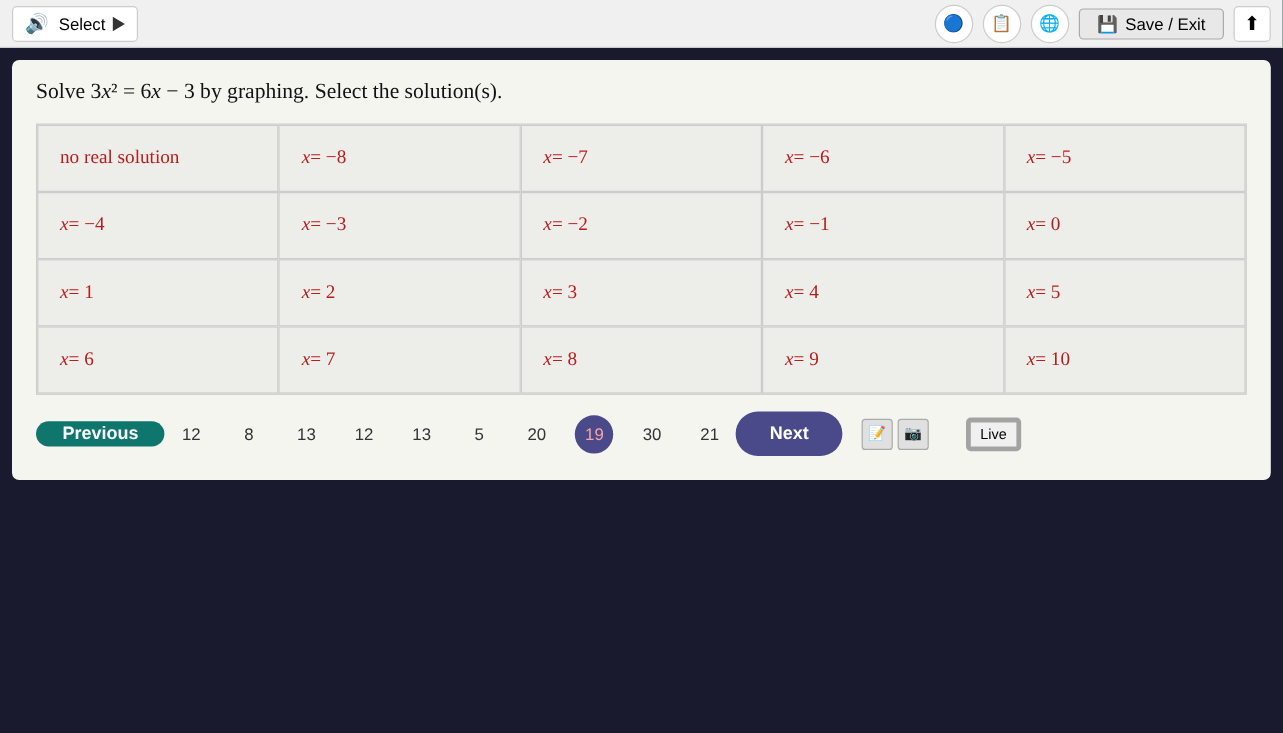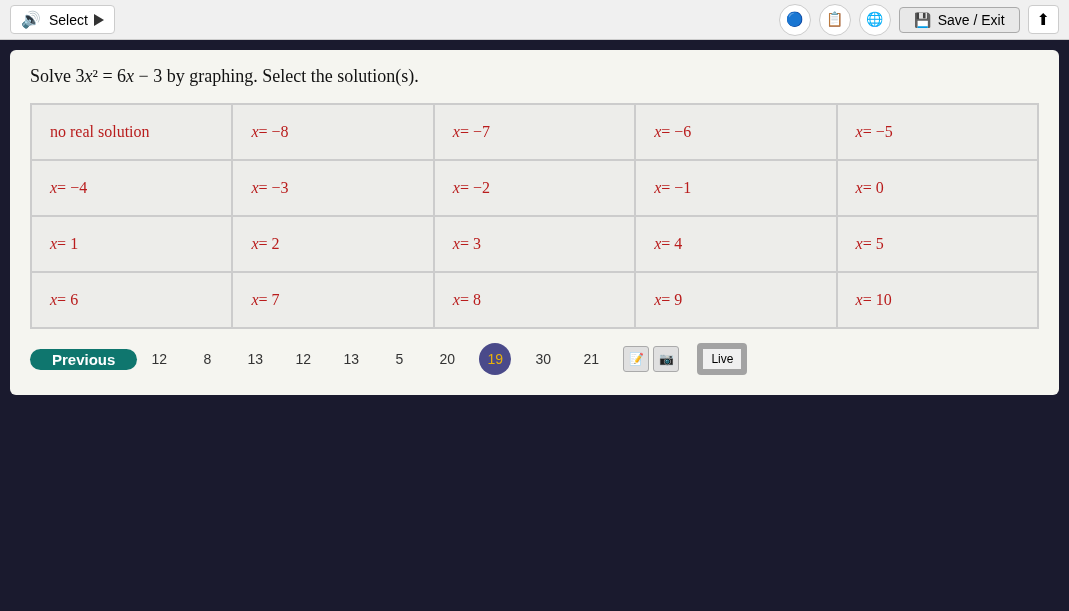--- a/index.html
+++ b/index.html
@@ -136,21 +136,21 @@
       border-radius: 4px;
       font-size: 14px;
       cursor: pointer;
       color: #333;
       background: transparent;
       border: none;
     }
 
     .page-num.active {
       background: #4a4a8a;
-      color: #eab308;
+      color: #fca5a5;
       border-radius: 50%;
     }
 
     .next-btn {
       background: #4a4a8a;
       color: white;
       border: none;
       border-radius: 20px;
       padding: 10px 28px;
       font-size: 15px;
@@ -180,26 +180,26 @@
       border-radius: 3px;
       display: flex;
       align-items: center;
       justify-content: center;
       font-size: 12px;
       cursor: pointer;
     }
 
     .live-btn {
       background: #f0f0f0;
-      border: 6px solid #a3a3a3;
+      border: 4px solid #a3a3a3;
       border-radius: 4px;
       padding: 3px 8px;
       font-size: 12px;
       cursor: pointer;
-      margin-left: 12px;
+      margin-left: 25px;
     }
 
     .bookmark-btn {
       background: white;
       border: 1px solid #ccc;
       border-radius: 4px;
       padding: 4px 8px;
       cursor: pointer;
       font-size: 16px;
     }
@@ -275,20 +275,23 @@
         <button class="page-num">8</button>
         <button class="page-num">13</button>
         <button class="page-num">12</button>
         <button class="page-num">13</button>
         <button class="page-num">5</button>
         <button class="page-num">20</button>
         <button class="page-num active">19</button>
         <button class="page-num">30</button>
         <button class="page-num">21</button>
       </div>
+    <button class="next-btn">
+      <span>Next</span>
+    </button>
     <div class="support-icons">
       <div class="support-icon-box">📝</div>
       <div class="support-icon-box">📷</div>
     </div>
     <button class="live-btn">
       <span>Live</span>
     </button>
   </div>
 </div>
 

